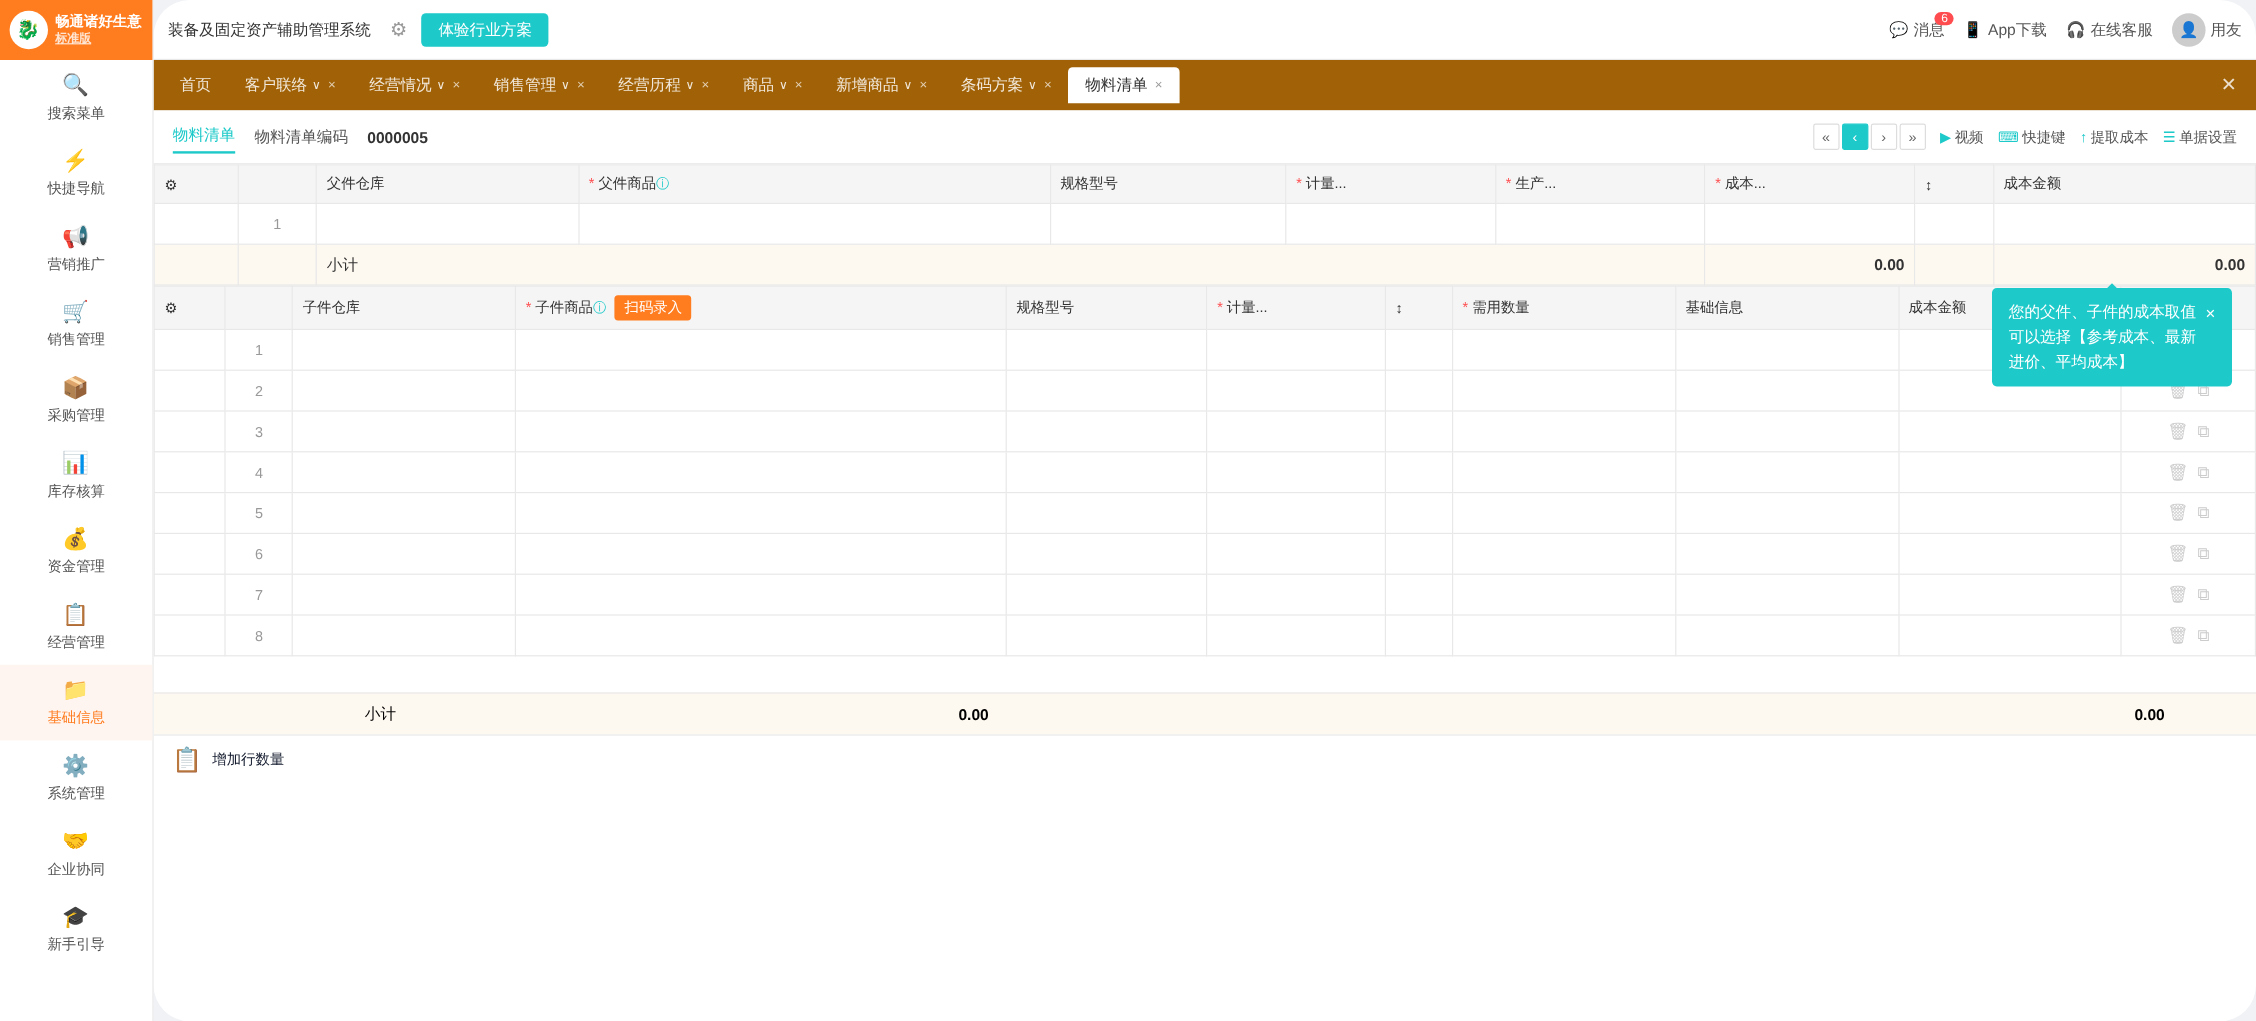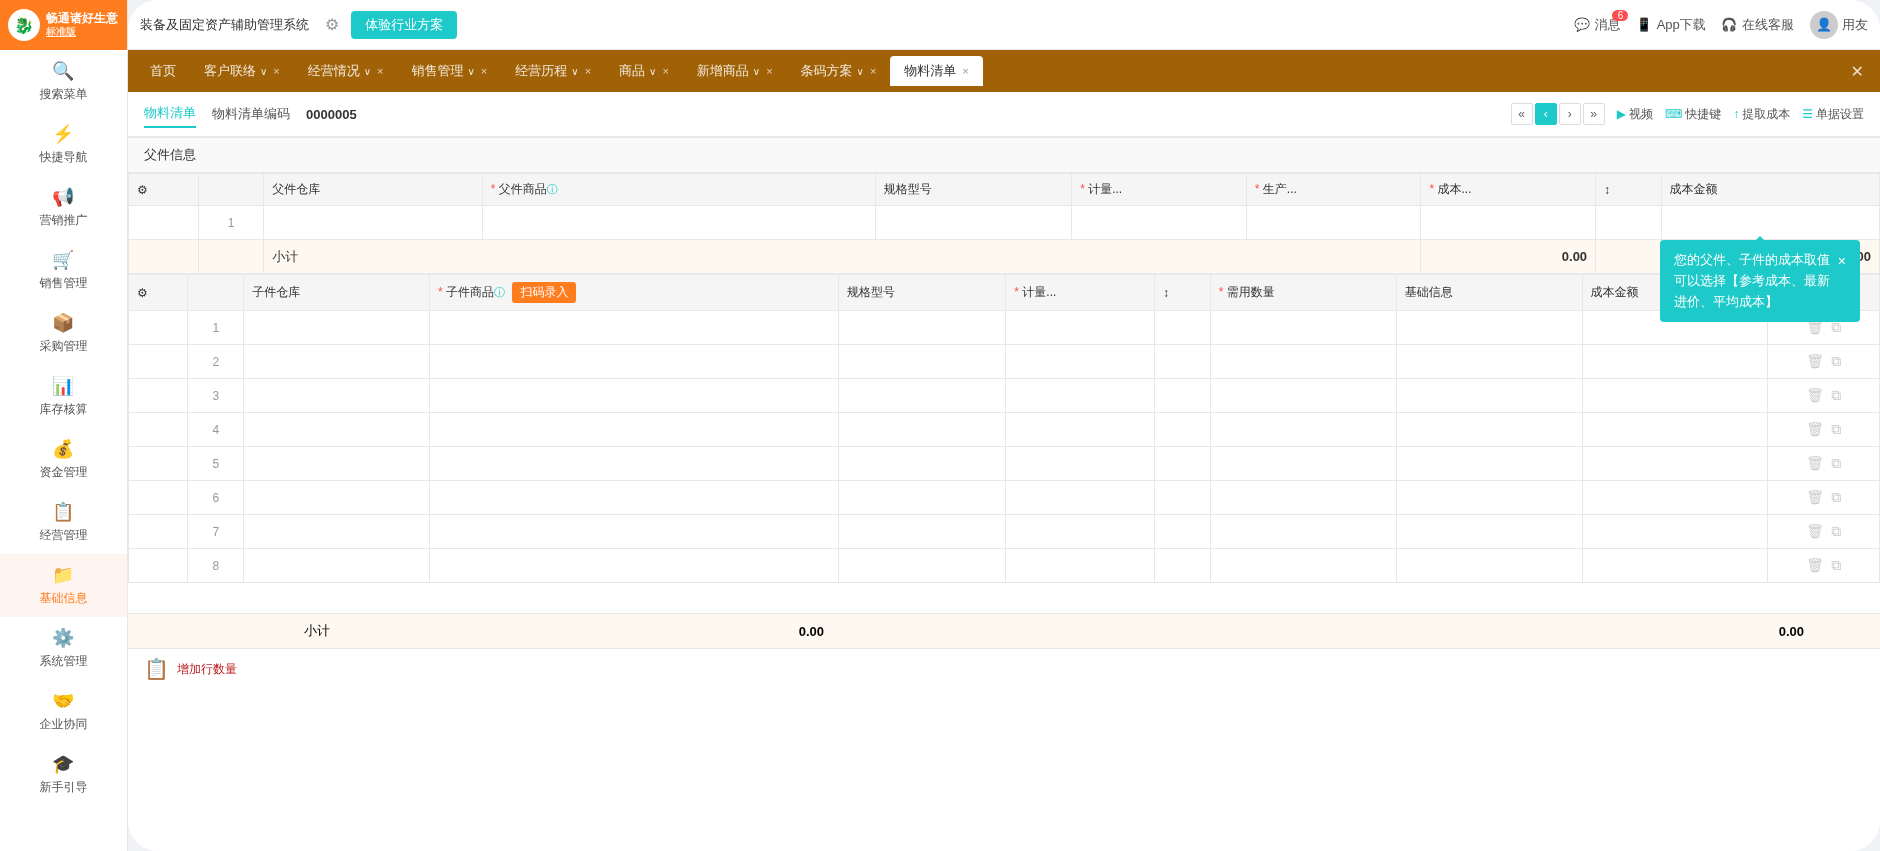--- a/index.html
+++ b/index.html
@@ -378,21 +378,20 @@
           <span style="color:#1ec9c9;">↑</span>
           <span>提取成本</span>
         </span>
         <span style="display:flex;align-items:center;gap:3px;cursor:pointer;color:#555;font-size:12px;">
           <span style="color:#1ec9c9;">☰</span>
           <span>单据设置</span>
         </span>
       </div>
     </div>
 
-    <div class="section-title">父件信息</div>
 
     <table class="data-table">
       <thead>
         <tr>
           <th class="gear-col"><span>⚙</span></th>
           <th style="width:30px;"></th>
           <th class="col-warehouse">
             <span>父件仓库</span>
           </th>
           <th class="col-product">
@@ -624,16 +623,16 @@
       <span style="width:80px;"></span>
       <span style="width:30px;"></span>
       <span style="width:100px;text-align:right;font-weight:bold;">0.00</span>
       <span style="width:100px;"></span>
       <span style="flex:1;text-align:right;font-weight:bold;">0.00</span>
       <span style="width:60px;"></span>
     </div>
 
     <div style="border-top:1px solid #e8e8e8;padding:8px 16px;background:#fff;display:flex;align-items:center;gap:8px;">
       <span style="color:#1ec9c9;font-size:20px;">📋</span>
-      <span style="font-size:12px;color:#b91c1c;">增加行数量</span>
+      <span style="font-size:12px;color:#0f172a;">增加行数量</span>
     </div>
   </div>
 </div>
 
 </body></html>

